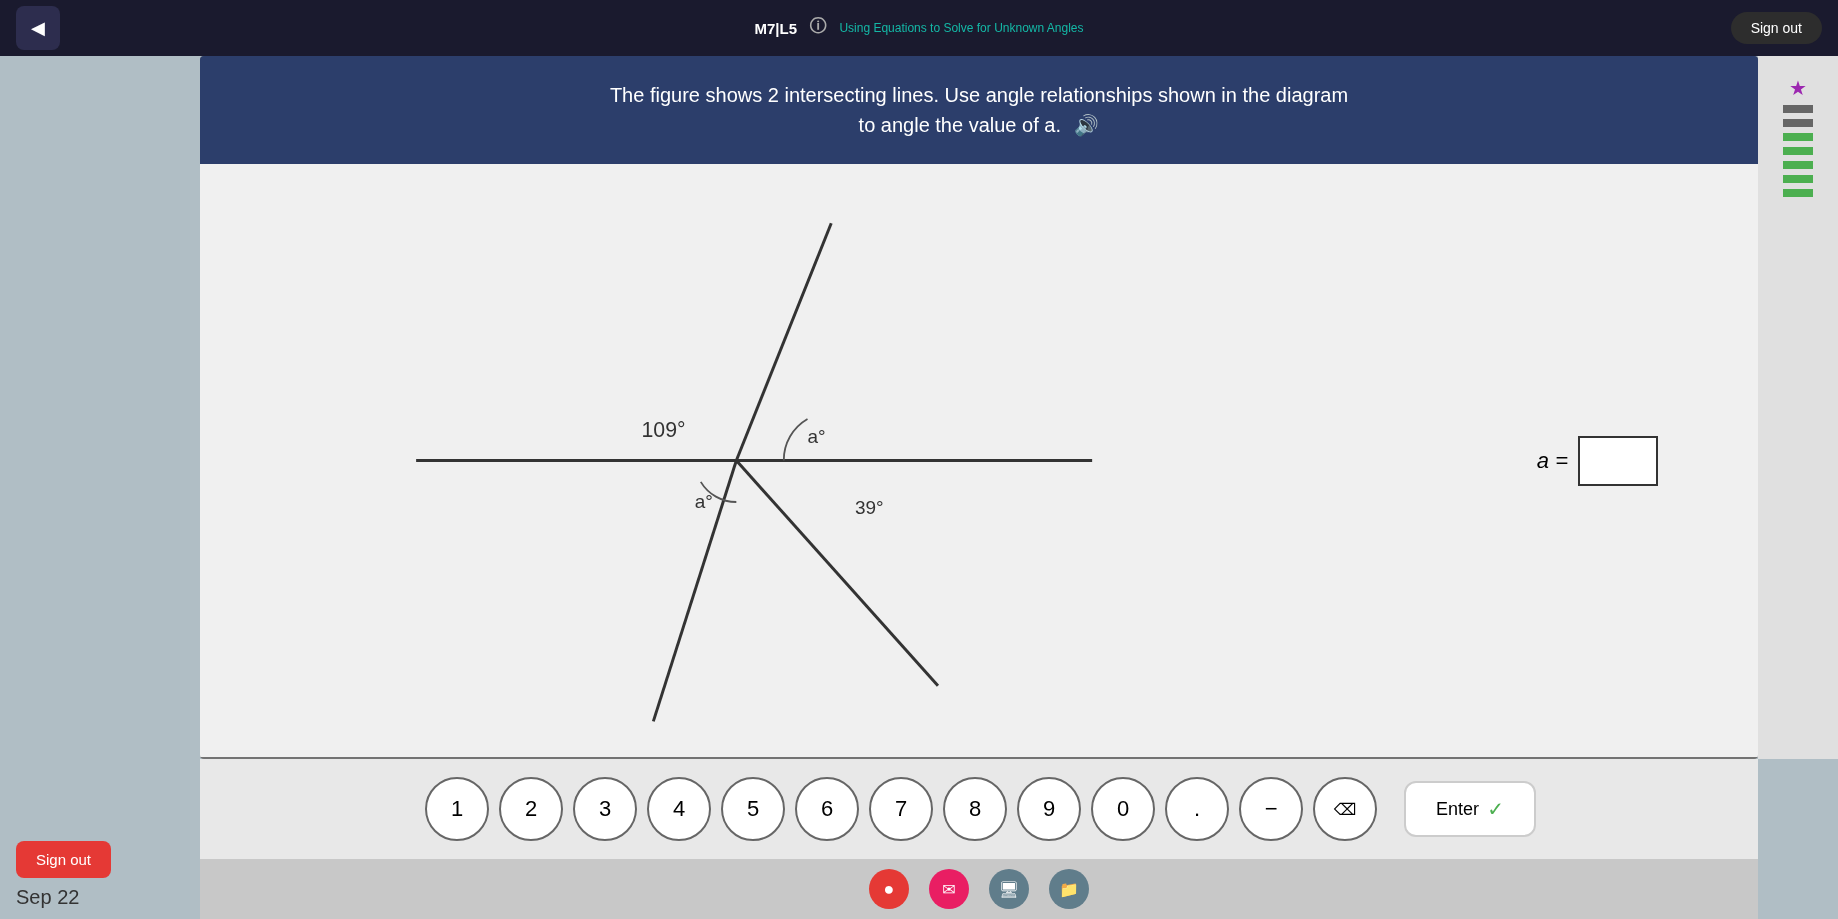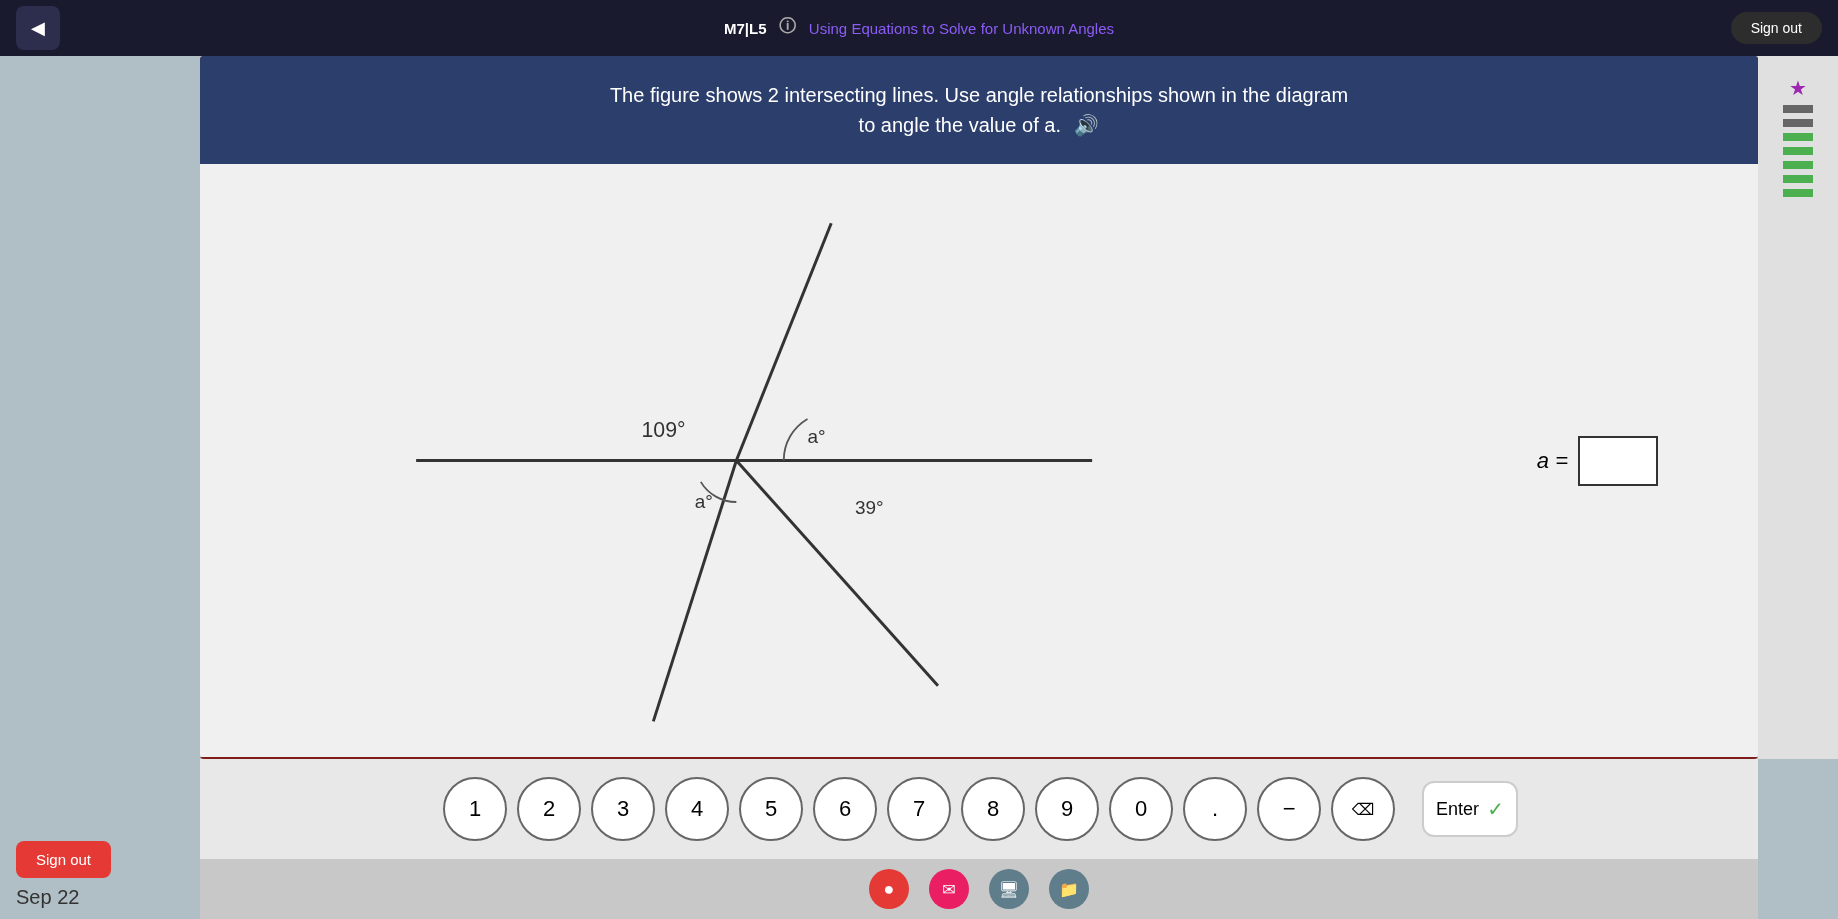--- a/index.html
+++ b/index.html
@@ -38,43 +38,43 @@
       gap: 12px;
       color: white;
       font-size: 16px;
     }
     .lesson-badge {
       font-weight: bold;
       font-size: 15px;
       color: white;
     }
     .lesson-title {
-      color: #8b5cf6;
-      font-size: 15px;
+      color: #14b8a6;
+      font-size: 12px;
     }
     .sign-out-btn-top {
       position: absolute;
       right: 16px;
       background: #2d2d2d;
       color: white;
       border: none;
       border-radius: 20px;
       padding: 8px 20px;
       font-size: 14px;
       cursor: pointer;
     }
 
     
     .main-content {
       position: absolute;
       top: 56px;
       left: 200px;
       right: 80px;
       bottom: 160px;
-      background: #7f1d1d;
+      background: #737373;
       border-radius: 4px;
       overflow: hidden;
     }
 
     
     .question-header {
       background: #2c3e6b;
       padding: 24px 40px;
       text-align: center;
     }
@@ -153,21 +153,21 @@
       cursor: pointer;
       display: flex;
       align-items: center;
       justify-content: center;
       margin: 0 3px;
     }
     .enter-btn {
       background: white;
       border: 2px solid #ccc;
       border-radius: 12px;
-      padding: 14px 12px;
+      padding: 14px 30px;
       font-size: 18px;
       cursor: pointer;
       margin-left: 20px;
       display: flex;
       align-items: center;
       gap: 8px;
     }
     .enter-checkmark {
       color: #4caf50;
       font-size: 20px;

